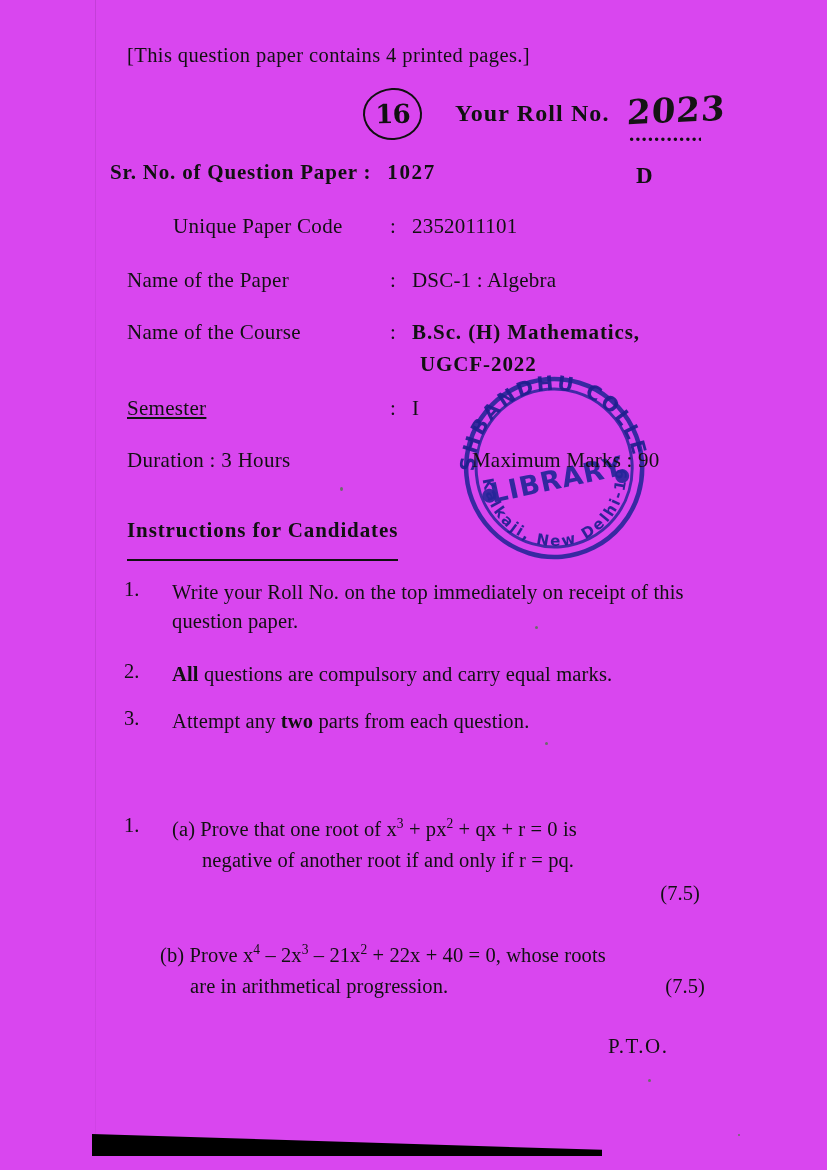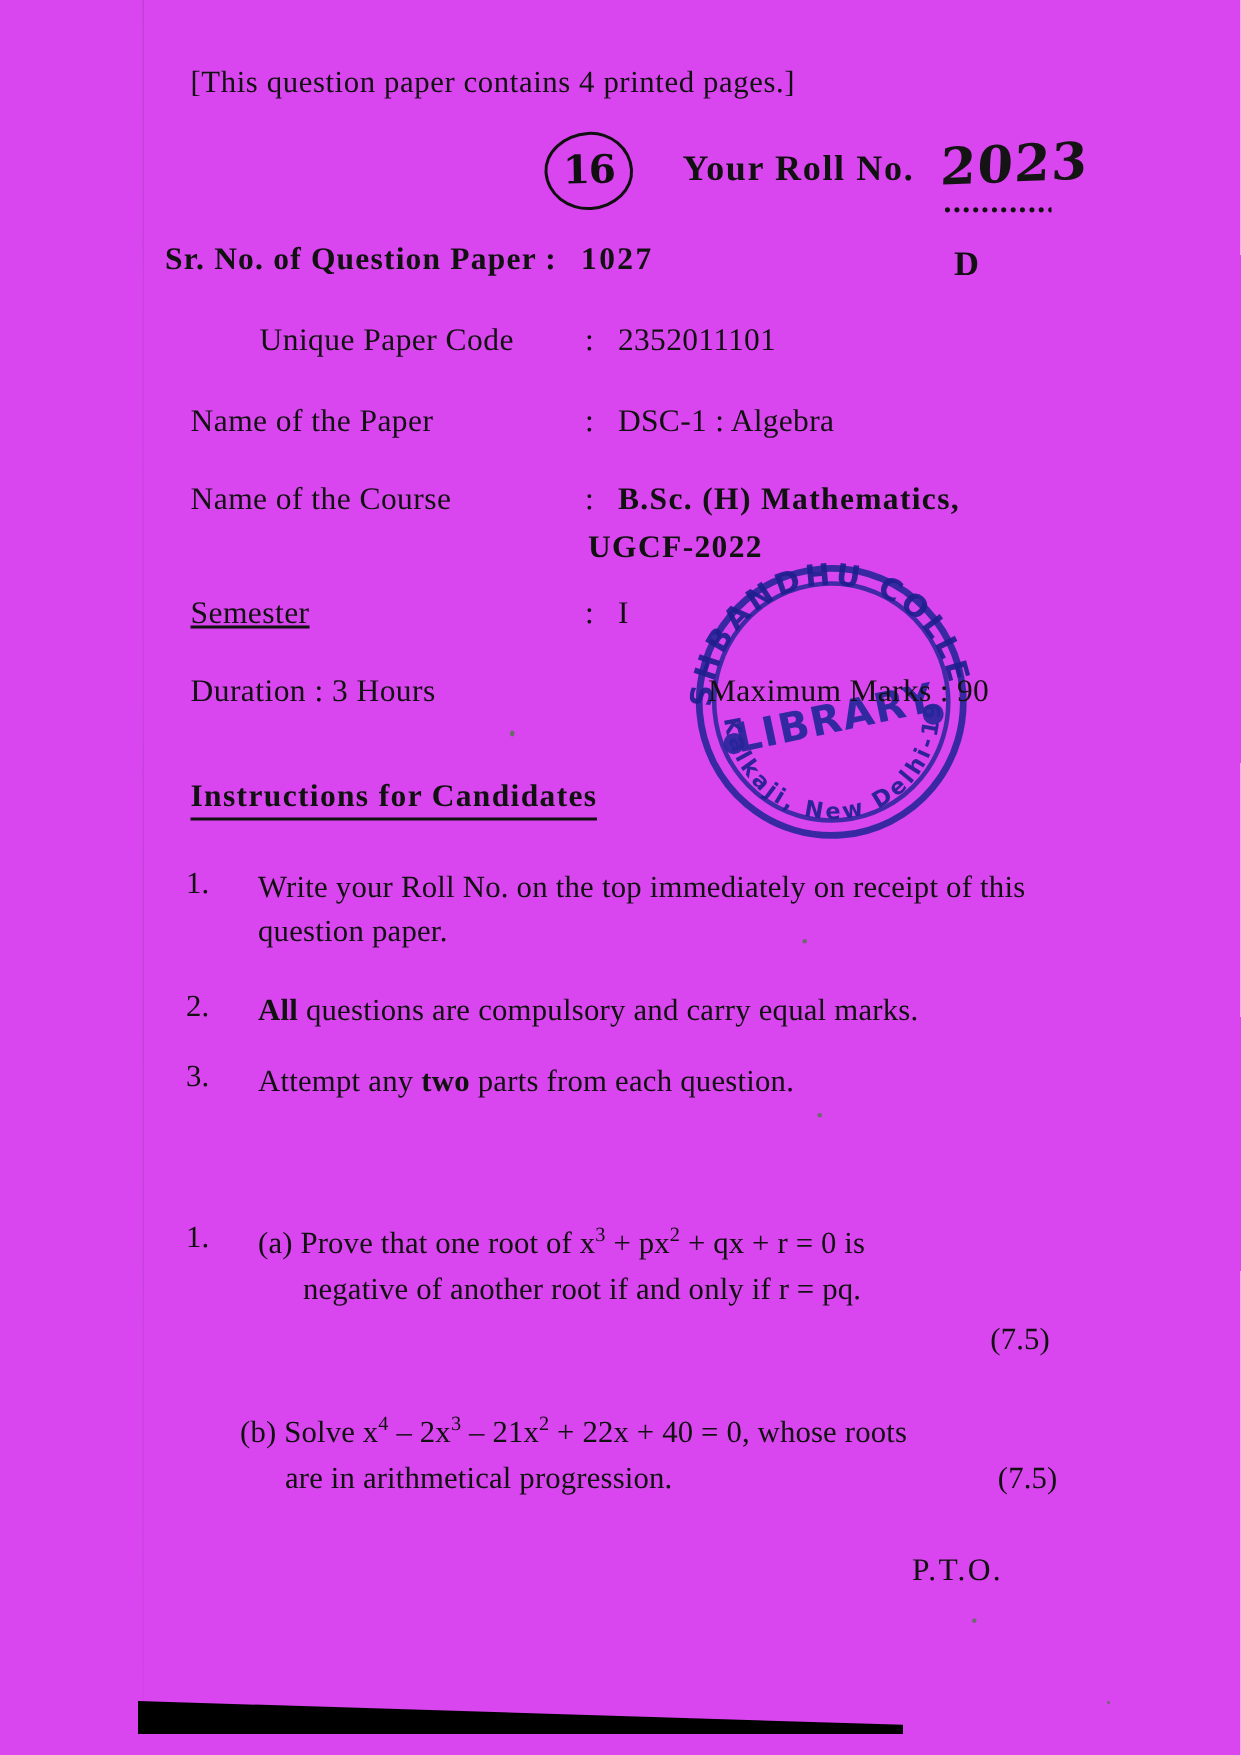--- a/index.html
+++ b/index.html
@@ -140,40 +140,40 @@
   }
 
   .row-upc       { left: 127px; top: 214px; margin-left: 46px; }
   .row-paper     { left: 127px; top: 268px; }
   .row-course    { left: 127px; top: 320px; }
   .row-semester  { left: 127px; top: 396px; text-decoration: underline; }
   .row-duration  { left: 127px; top: 448px; }
 
   .course-line2 {
     position: absolute;
-    left: 392px; top: 352px;
+    left: 420px; top: 352px;
     font-size: 21px;
     font-weight: bold;
     letter-spacing: 0.9px;
   }
 
   .max-marks {
     left: 472px; top: 448px;
     font-size: 21px;
     letter-spacing: 0.2px;
     z-index: 5;
   }
 
   .instructions-heading {
     left: 127px; top: 518px;
     font-size: 21px;
     font-weight: bold;
     letter-spacing: 0.9px;
     border-bottom: 2.5px solid #111;
-    padding-bottom: 2px;
+    padding-bottom: 16px;
   }
 
   
   .inst-num {
     position: absolute;
     left: 124px;
     font-size: 20.5px;
   }
   .inst-text {
     position: absolute;
@@ -339,21 +339,21 @@
 
   <div class="q-part q1a">
     <span>(a)</span>
     <span><span>Prove that one root of x</span><sup>3</sup><span> + px</span><sup>2</sup><span> + qx + r = 0 is</span></span>
     <span class="q-indent">negative of another root if and only if r = pq.</span>
     <span class="marks-right">(7.5)</span>
   </div>
 
   <div class="q-part q1b">
     <span>(b)</span>
-    <span><span>Solve x</span><sup>4</sup><span> – 2x</span><sup>3</sup><span> – 21x</span><sup>2</sup><span> + 22x + 40 = 0, whose roots</span></span>
+    <span><span>Prove x</span><sup>4</sup><span> – 2x</span><sup>3</sup><span> – 21x</span><sup>2</sup><span> + 22x + 40 = 0, whose roots</span></span>
     <span class="q-indent"><span>are in arithmetical progression.</span><span class="marks-inline">(7.5)</span></span>
   </div>
 
   <div class="line pto">P.T.O.</div>
 
   <div class="speck" style="left:535px; top:626px; width:3px; height:3px;"></div>
   <div class="speck" style="left:545px; top:742px; width:3px; height:3px;"></div>
   <div class="speck" style="left:340px; top:487px; width:3px; height:4px;"></div>
   <div class="speck" style="left:648px; top:1079px; width:3px; height:3px;"></div>
   <div class="speck" style="left:738px; top:1134px; width:2px; height:2px;"></div>

